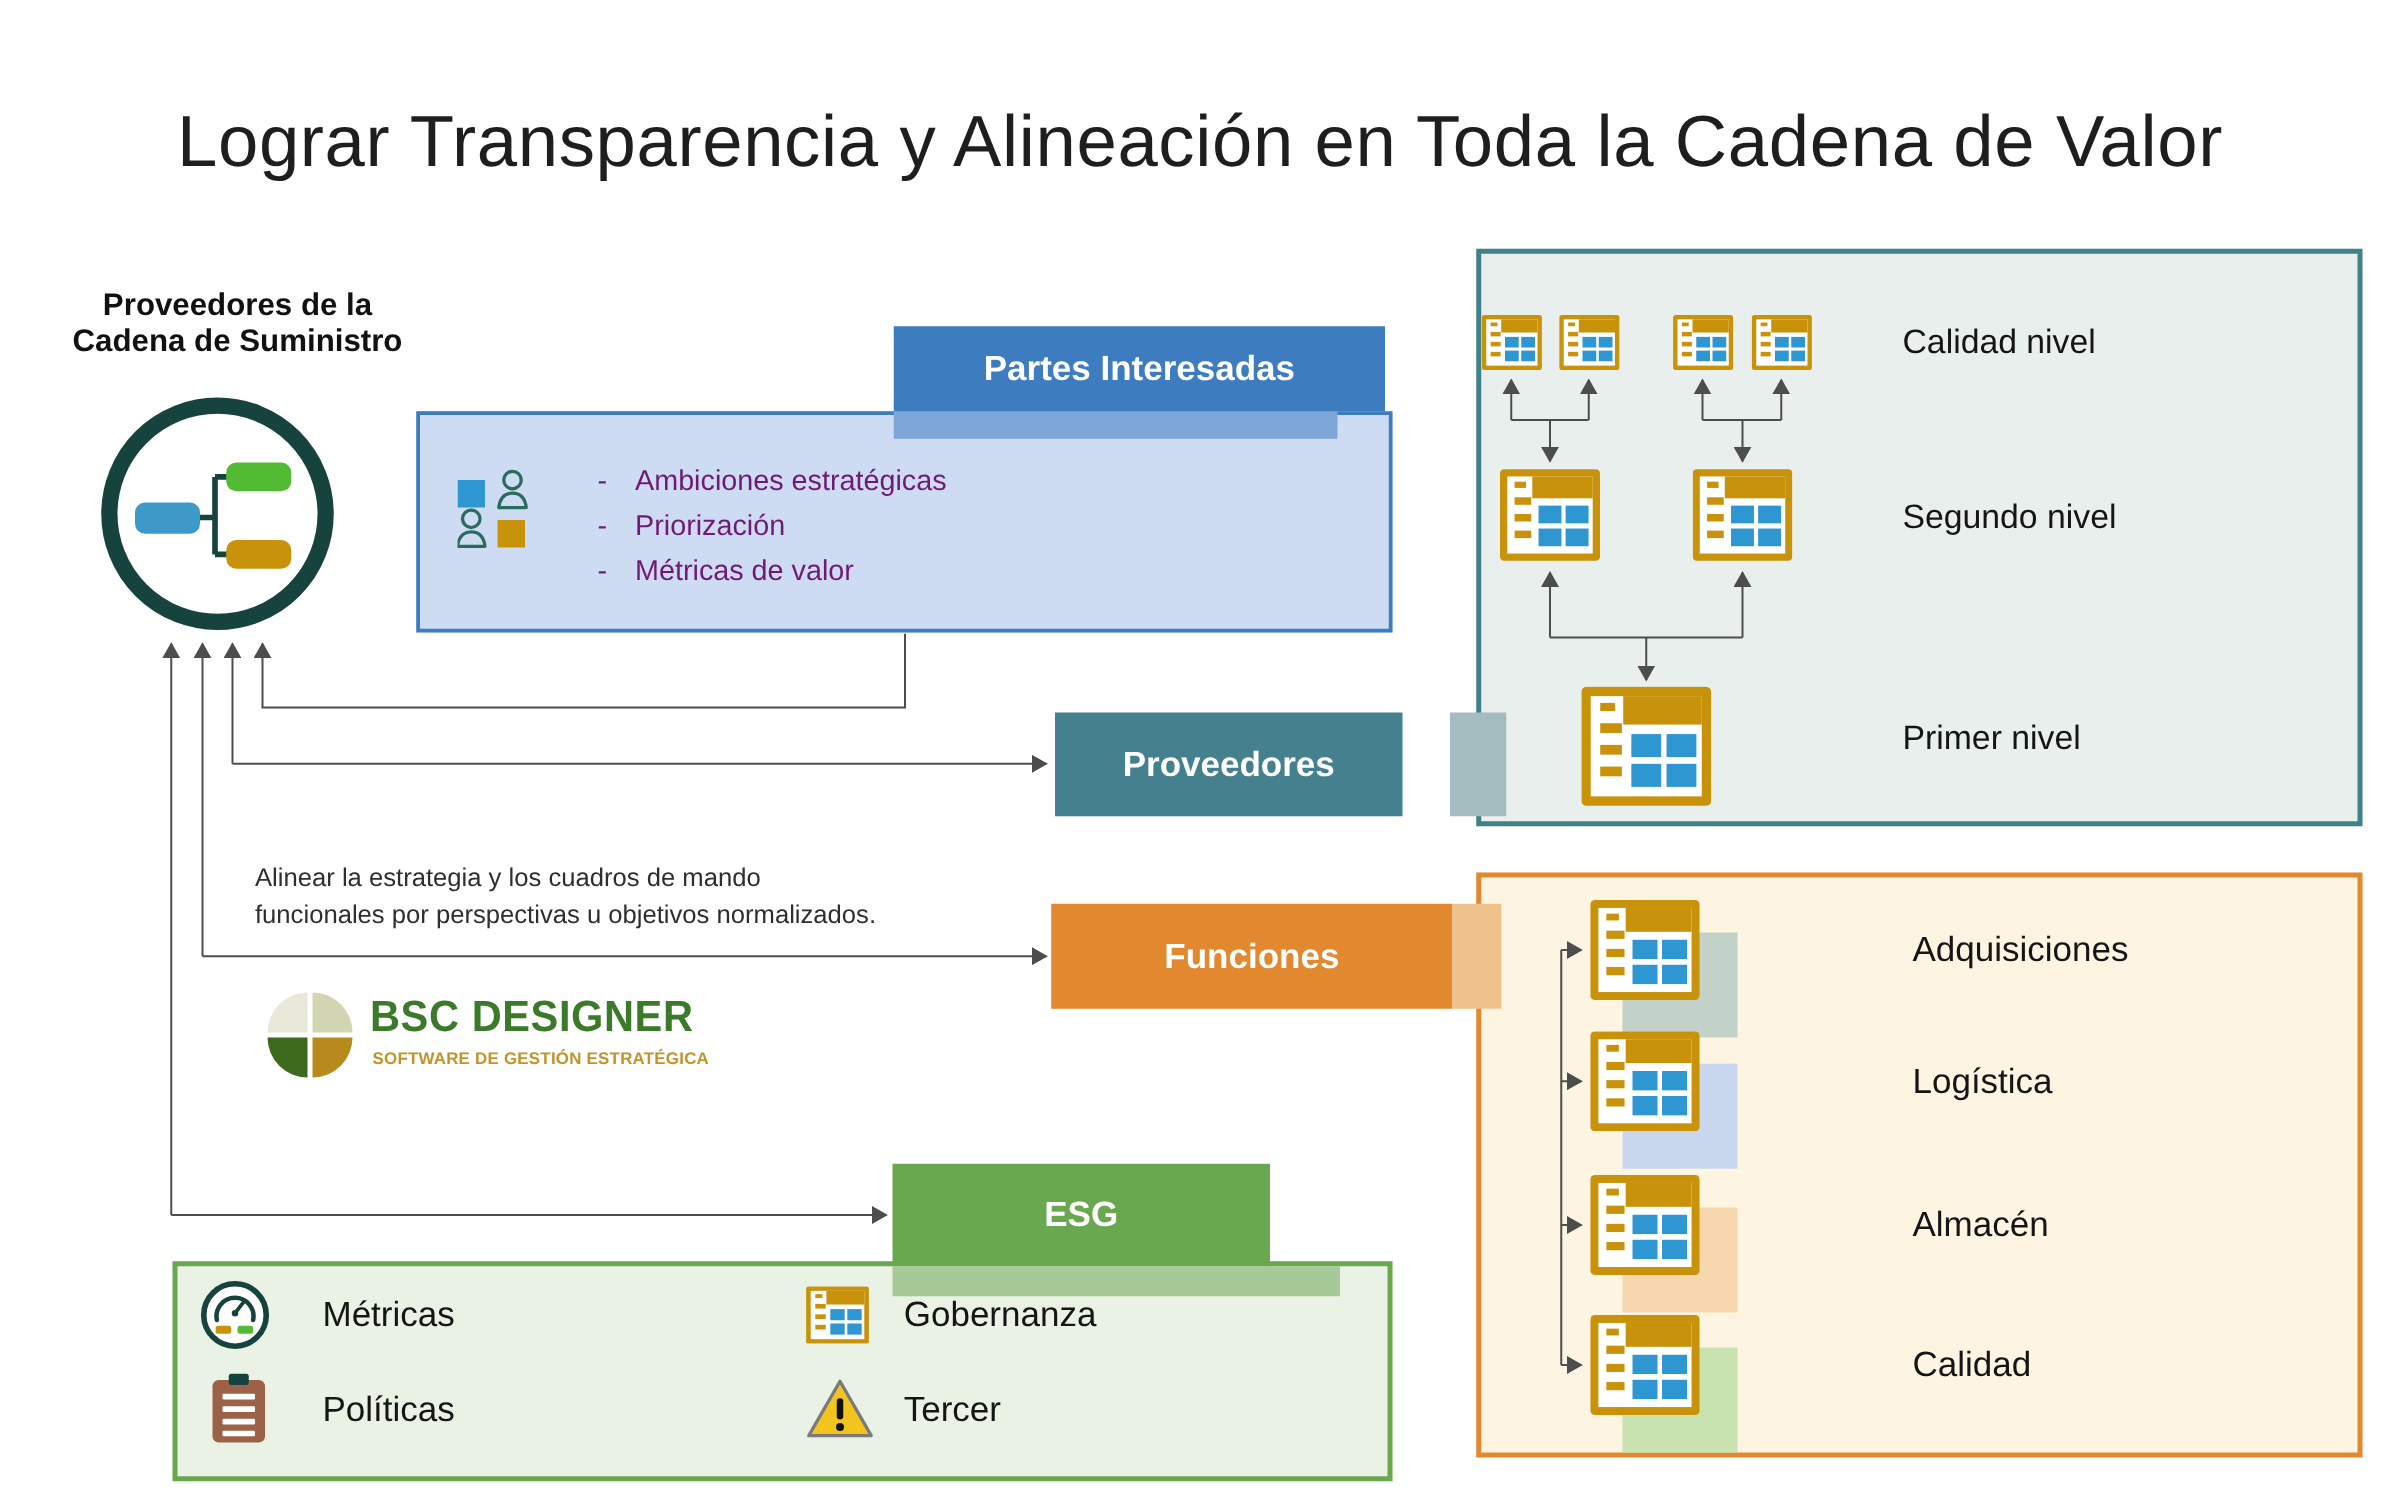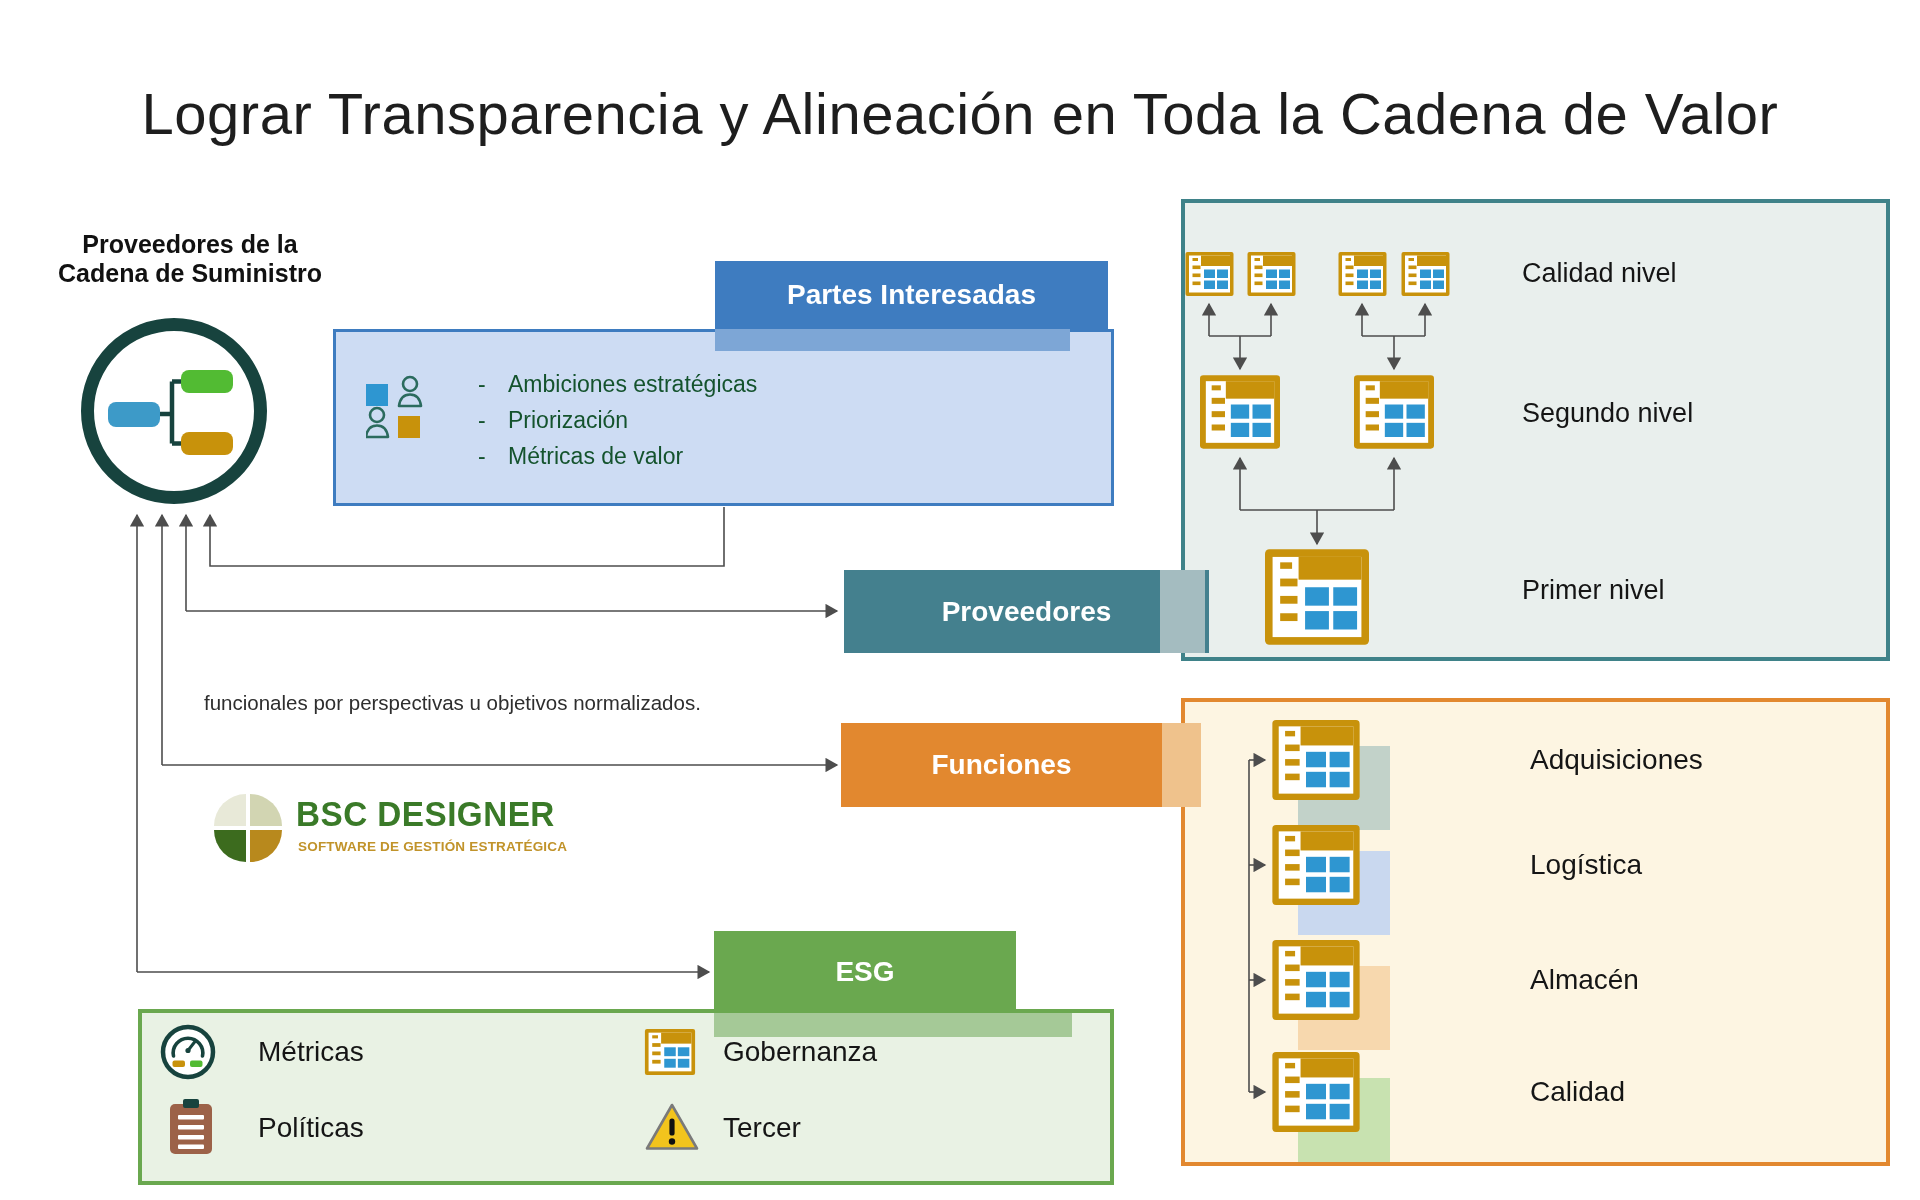--- a/index.html
+++ b/index.html
@@ -14,21 +14,21 @@
                    border-radius:50%;background:#fff;box-sizing:border-box;}
   .hdr{display:flex;align-items:center;justify-content:center;color:#fff;font-weight:bold;
        font-size:28px;z-index:6;}
   .hdr-ext{z-index:6;}
   .bluebox{left:333px;top:329px;width:781px;height:177px;background:#cddcf3;
            border:3px solid #3e7cc0;box-sizing:border-box;z-index:2;}
   .panel{box-sizing:border-box;z-index:1;}
   .panel-levels{left:1181px;top:199px;width:709px;height:462px;background:#e9efed;border:4px solid #3f8289;}
   .panel-functions{left:1181px;top:698px;width:709px;height:468px;background:#fdf5e2;border:4px solid #e2882f;}
   .panel-esg{left:138px;top:1009px;width:976px;height:176px;background:#e9f2e4;border:4px solid #6aa84f;}
-  .bullets{left:478px;top:366px;font-size:23px;color:#14532d;z-index:3;}
+  .bullets{left:478px;top:366px;font-size:23px;color:#701a75;z-index:3;}
   .bullet{height:36px;line-height:36px;}
   .bullet::before{content:"-";display:inline-block;width:30px;}
   .side-label{font-size:27px;color:#151515;z-index:3;}
   .row-label{font-size:28px;color:#151515;z-index:3;}
   .hl-line{left:204px;top:630px;font-size:27px;z-index:3;color:#111;}
   .hl{background:#f8dd90;font-weight:bold;padding:3px 7px;}
   .conj{padding:0 4px;}
   .desc{left:204px;top:688px;font-size:20.5px;line-height:29px;color:#2e2e2e;z-index:3;}
   .logo-name{font-size:35px;font-weight:bold;color:#3a7a28;letter-spacing:.5px;transform:scaleX(.95);transform-origin:left;}
   .logo-tagline{font-size:13.5px;font-weight:bold;color:#c1932a;letter-spacing:.2px;}
@@ -175,26 +175,27 @@
     </svg>
   <svg class="abs icon" style="left:1354px;top:375px" width="80" height="74">
       <use href="#sym-scorecard"></use>
     </svg>
   <div class="abs side-label" style="left:1522px;top:398px">Segundo nivel</div>
   <svg class="abs icon" style="left:1265px;top:549px" width="104" height="96">
       <use href="#sym-scorecard"></use>
     </svg>
   <div class="abs side-label" style="left:1522px;top:575px">Primer nivel</div>
 
-  <div class="abs hdr" style="left:844px;top:570px;width:365px;height:83px;background:#44808e;">
+  <div class="abs hdr" style="left:844px;top:570px;width:278px;height:83px;background:#44808e;">
     <span>Proveedores</span>
   </div>
   <div class="abs hdr-ext" style="left:1160px;top:570px;width:45px;height:83px;background:#a4bcc0;"></div>
 
   <div class="abs desc">
+    <div>Alinear la estrategia y los cuadros de mando</div>
     <div>funcionales por perspectivas u objetivos normalizados.</div>
   </div>
 
   <div class="abs" style="left:212px;top:790px;width:420px;height:80px;">
     <svg class="icon" style="position:absolute;left:0;top:2px" width="72" height="72" viewBox="0 0 72 72">
       <path d="M34,34 L34,2 A32,32 0 0 0 2,34 Z" fill="#e8e9d8"></path>
       <path d="M38,34 L70,34 A32,32 0 0 0 38,2 Z" fill="#d2d5b2"></path>
       <path d="M34,38 L2,38 A32,32 0 0 0 34,70 Z" fill="#3c6b1e"></path>
       <path d="M38,38 L38,70 A32,32 0 0 0 70,38 Z" fill="#b8891d"></path>
     </svg>

